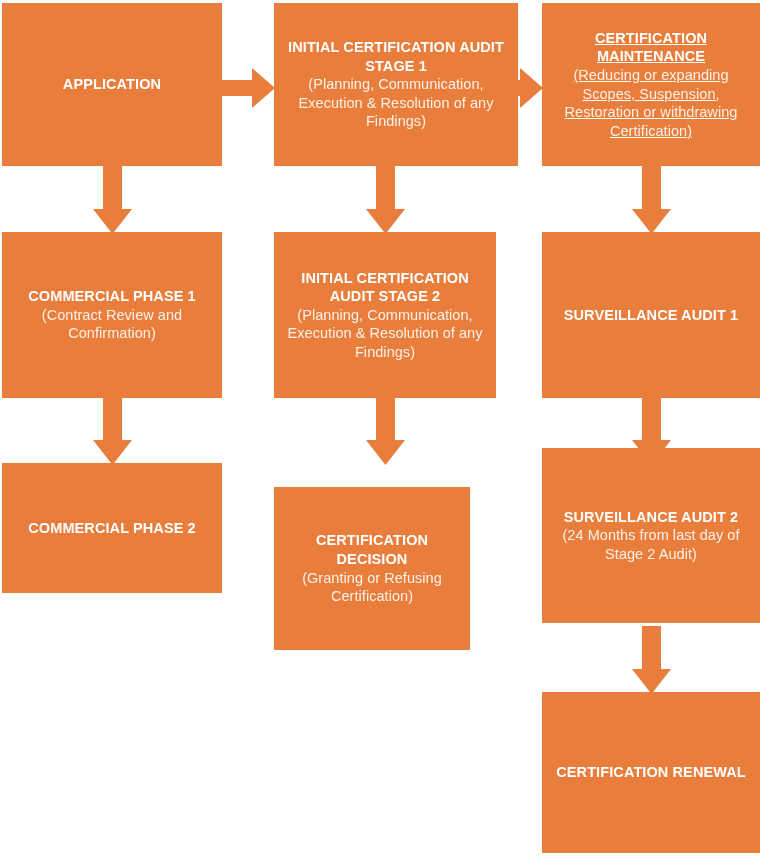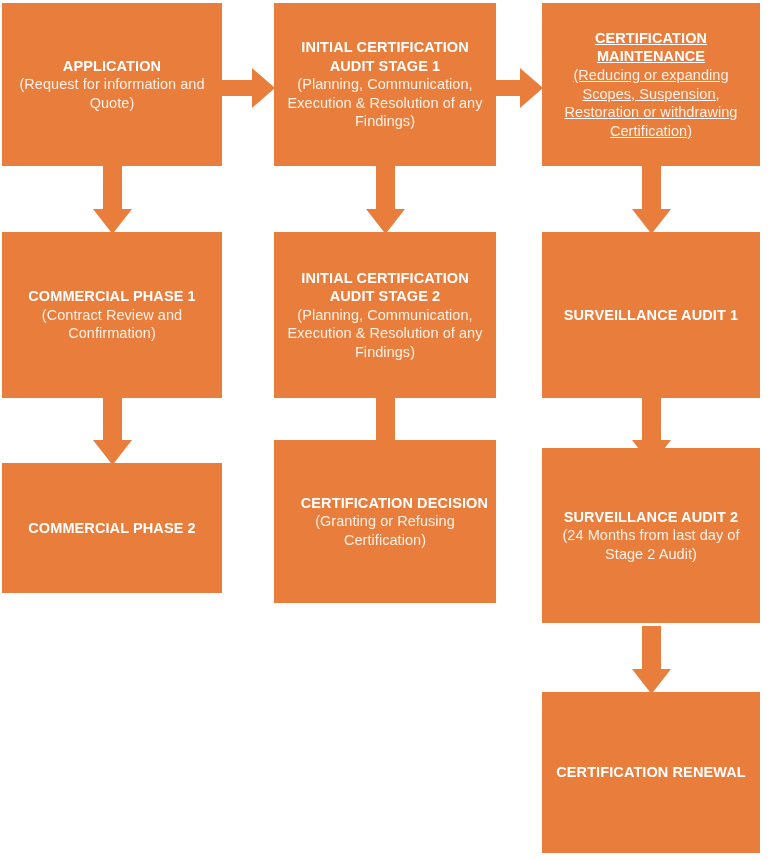--- a/index.html
+++ b/index.html
@@ -49,24 +49,23 @@
   }
   .arrow svg { display: block; }
 </style>
 </head>
 <body>
 
 <div id="flowchart">
 
   <div class="node" style="left:2px; top:3px; width:220px; height:163px;">
     <div class="node-title">APPLICATION</div>
-    <div class="node-sub">(Request for information and Quote)</div>
   </div>
 
-  <div class="node" style="left:274px; top:3px; width:222px; height:163px;">
+  <div class="node" style="left:274px; top:3px; width:244px; height:163px;">
     <div class="node-title">INITIAL CERTIFICATION AUDIT STAGE 1</div>
     <div class="node-sub">(Planning, Communication, Execution &amp; Resolution of any Findings)</div>
   </div>
 
   <div class="node" style="left:542px; top:3px; width:218px; height:163px;text-decoration:underline;">
     <div class="node-title">CERTIFICATION MAINTENANCE</div>
     <div class="node-sub">(Reducing or expanding Scopes, Suspension, Restoration or withdrawing Certification)</div>
   </div>
 
   <div class="node" style="left:2px; top:232px; width:220px; height:166px;">
@@ -80,21 +79,21 @@
   </div>
 
   <div class="node" style="left:542px; top:232px; width:218px; height:166px;gap:34px;">
     <div class="node-title">SURVEILLANCE AUDIT 1</div>
   </div>
 
   <div class="node" style="left:2px; top:463px; width:220px; height:130px;">
     <div class="node-title">COMMERCIAL PHASE 2</div>
   </div>
 
-  <div class="node" style="left:274px; top:440px; width:222px; height:163px;align-items:flex-end;">
+  <div class="node" style="left:274px; top:487px; width:196px; height:163px;">
     <div class="node-title">CERTIFICATION DECISION</div>
     <div class="node-sub">(Granting or Refusing Certification)</div>
   </div>
 
   <div class="node" style="left:542px; top:448px; width:218px; height:175px;">
     <div class="node-title">SURVEILLANCE AUDIT 2</div>
     <div class="node-sub">(24 Months from last day of Stage 2 Audit)</div>
   </div>
 
   <div class="node" style="left:542px; top:692px; width:218px; height:161px;">

